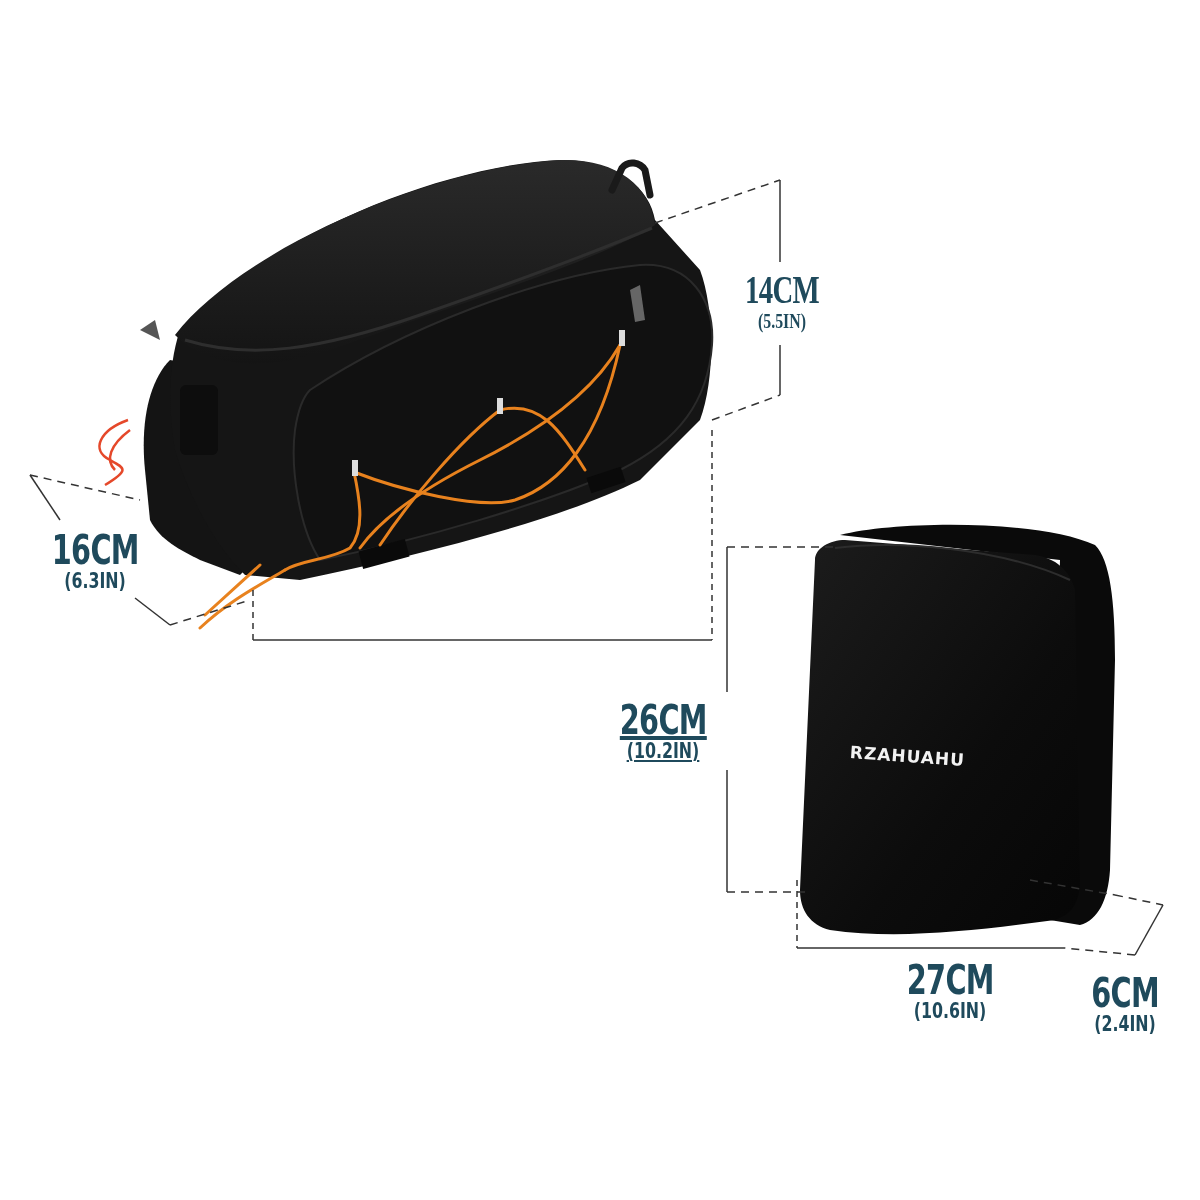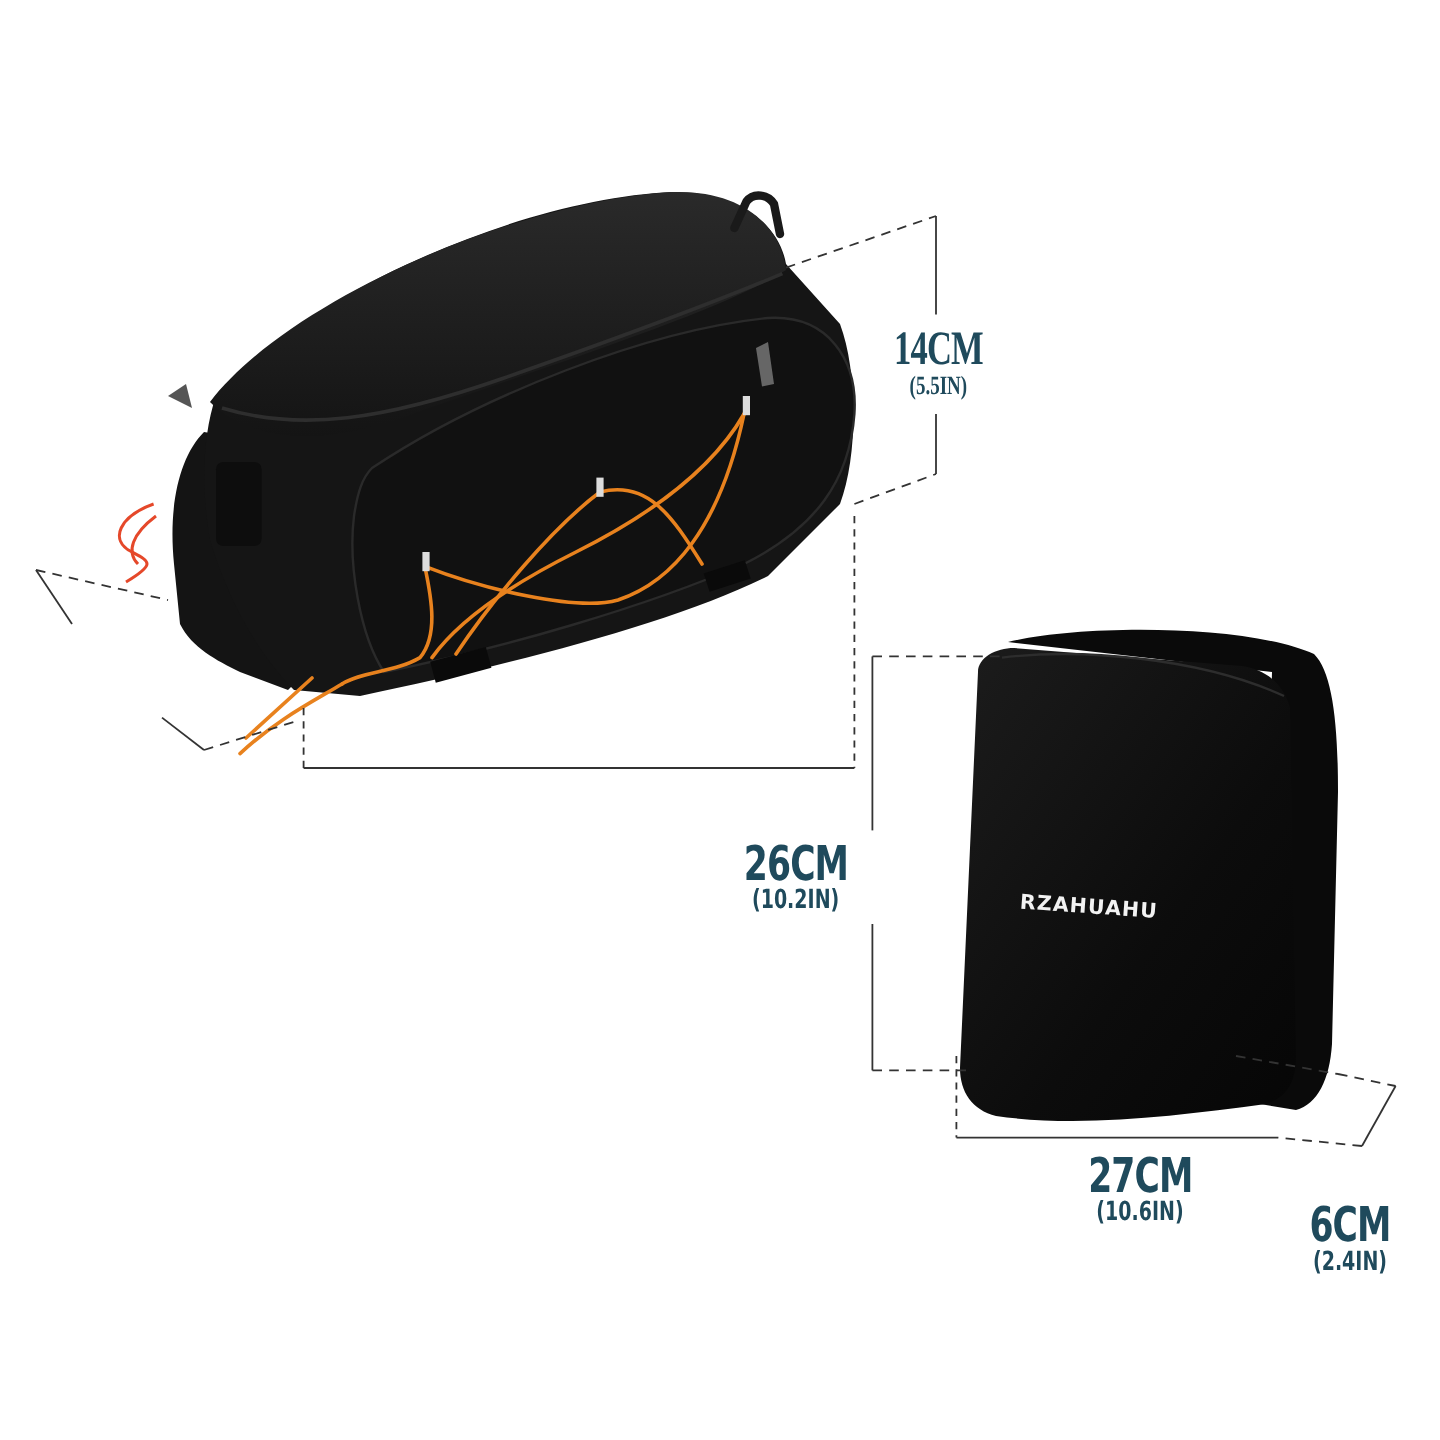--- a/index.html
+++ b/index.html
@@ -110,26 +110,30 @@
       <line x1="1135" y1="955" x2="1065" y2="948" stroke-dasharray="8 6"></line>
     </g>
   </svg>
 
   <div class="brand">RZAHUAHU</div>
 
   <div class="dim-label" style="left:722px; top:270px; width:120px;font-family:Liberation Serif, serif;">
     <span class="dim-cm">14CM</span>
     <span class="dim-in">(5.5IN)</span>
   </div>
+  <div class="dim-label" style="left:35px; top:530px; width:120px;">
+    <span class="dim-cm">16CM</span>
+    <span class="dim-in">(6.3IN)</span>
+  </div>
 
-  <div class="dim-label" style="left:603px; top:700px; width:120px;">
+  <div class="dim-label" style="left:603px; top:700px; width:120px;text-decoration:underline;">
     <span class="dim-cm">26CM</span>
     <span class="dim-in">(10.2IN)</span>
   </div>
   <div class="dim-label" style="left:890px; top:960px; width:120px;">
     <span class="dim-cm">27CM</span>
     <span class="dim-in">(10.6IN)</span>
   </div>
-  <div class="dim-label" style="left:1070px; top:973px; width:110px;margin-top:28px;">
+  <div class="dim-label" style="left:1070px; top:973px; width:110px;">
     <span class="dim-cm">6CM</span>
     <span class="dim-in">(2.4IN)</span>
   </div>
 </div>
 
 </body></html>

